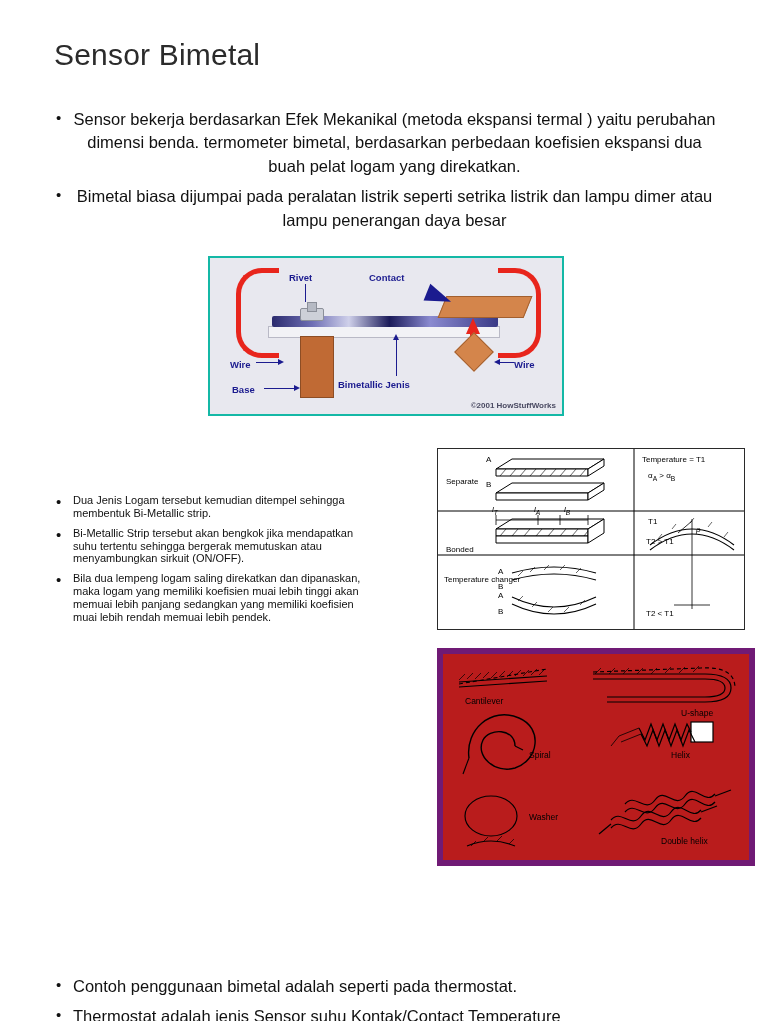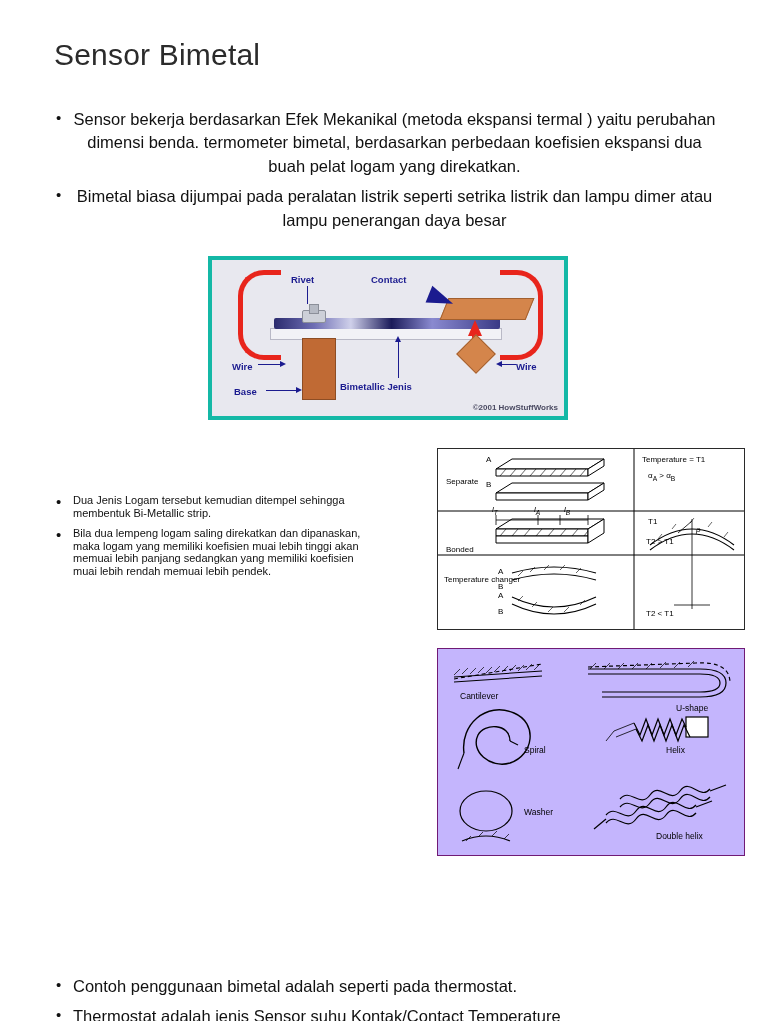--- a/index.html
+++ b/index.html
@@ -78,21 +78,21 @@
   }
 
   
   .fig1 {
     position: absolute;
     left: 208px;
     top: 256px;
     width: 352px;
     height: 156px;
     background: #e8e8ef;
-    border: 4px solid #14b8a6;
+    border: 2px solid #14b8a6;
   }
   .fig1 .redwire {
     position: absolute;
     border: 5px solid #e8251c;
     background: transparent;
   }
   .fig1 .wire-left {
     left: 26px;
     top: 10px;
     width: 38px;
@@ -276,22 +276,22 @@
   .fig2 .it { font-style: italic; }
   .fig2 svg { position: absolute; left: 0; top: 0; }
 
   
   .fig3 {
     position: absolute;
     left: 437px;
     top: 648px;
     width: 306px;
     height: 206px;
-    background: #c4b5fd;
-    border: 1px solid #701a75;
+    background: #b91c1c;
+    border: 6px solid #701a75;
   }
   .fig3 .txt {
     position: absolute;
     font-size: 8.5px;
     color: #000;
     white-space: nowrap;
   }
   .fig3 svg { position: absolute; left: 0; top: 0; }
 </style>
 </head>
@@ -337,20 +337,21 @@
     <div class="lbl lbl-wire-l">Wire</div>
     <div class="lbl lbl-wire-r">Wire</div>
     <div class="lbl lbl-base">Base</div>
     <div class="lbl lbl-strip">Bimetallic Jenis</div>
     <div class="credit">©2001 HowStuffWorks</div>
   </div>
 
   <div class="bullet-block b2">
     <ul class="bullets">
       <li>Dua Jenis Logam tersebut kemudian ditempel sehingga membentuk  Bi-Metallic strip.</li>
+      <li>Bi-Metallic Strip tersebut akan bengkok jika mendapatkan suhu tertentu sehingga bergerak memutuskan atau menyambungkan sirkuit (ON/OFF).</li>
       <li>Bila dua lempeng logam saling direkatkan dan dipanaskan, maka logam yang memiliki koefisien muai lebih tinggi akan memuai lebih panjang sedangkan yang memiliki koefisien muai lebih rendah memuai lebih pendek.</li>
     </ul>
   </div>
 
   <div class="fig2">
     <svg width="306" height="180" viewBox="0 0 306 180">
 
       <line x1="196" y1="0" x2="196" y2="180" stroke="#000" stroke-width="1"></line>
       <line x1="0" y1="62" x2="196" y2="62" stroke="#000" stroke-width="1"></line>
       <line x1="0" y1="106" x2="306" y2="106" stroke="#000" stroke-width="1"></line>

